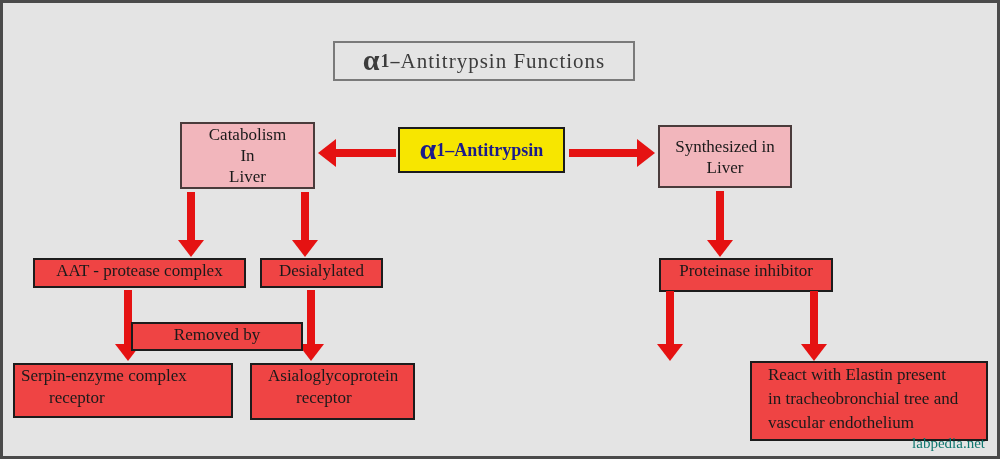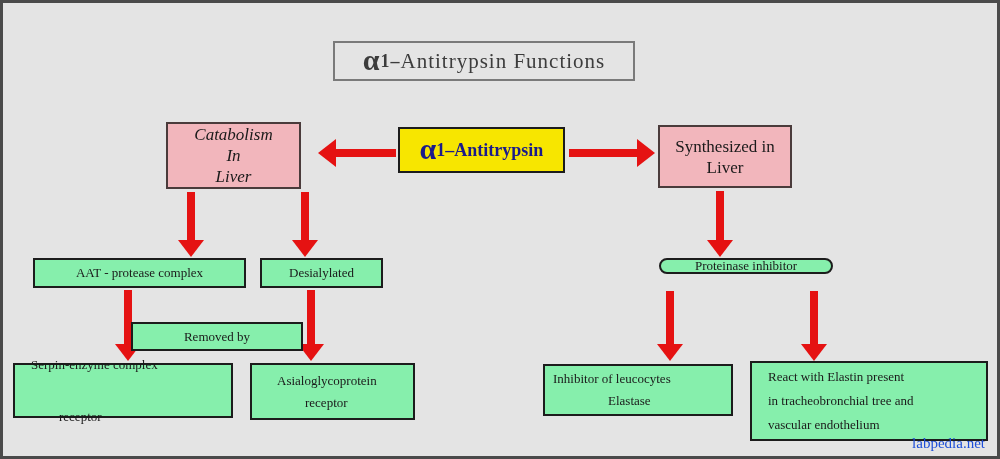--- a/index.html
+++ b/index.html
@@ -29,56 +29,56 @@
     display:flex; align-items:center; justify-content:center;
   }
   .center-box .t-rest { }
 
   
   .pink {
     background:#f2b6bc; border:2px solid #4a3b3b; font-size:17px;
     display:flex; flex-direction:column; align-items:center; justify-content:center;
     line-height:21px;
   }
-  .catabolism  { left:163px; top:119px; width:135px; height:67px;font-style:italic; }
+  .catabolism  { left:177px; top:119px; width:135px; height:67px; }
   .synthesized { left:655px; top:122px; width:134px; height:63px; }
 
   
   .yellow {
-    background:#86efac; border:2px solid #1c1c1c; font-size:13px;
-    display:flex; flex-direction:column; justify-content:center;
+    background:#ef4444; border:2px solid #1c1c1c; font-size:17px;
+    display:flex; flex-direction:column; 
     line-height:22px;
   }
   .aat         { left:30px;  top:255px; width:213px; height:30px; }
   .desialylated{ left:257px; top:255px; width:123px; height:30px; }
-  .proteinase  { left:656px; top:255px; width:174px; height:16px;border-radius:12px; }
+  .proteinase  { left:656px; top:255px; width:174px; height:34px; }
   .removedby   { left:128px; top:303px; width:172px; height:29px; z-index:3;margin-top:16px; }
 
-  .serpin  { left:10px;  top:360px; width:220px; height:55px; text-align:left; padding-left:16px;gap:30px; }
-  .asialo  { left:247px; top:360px; width:165px; height:57px; text-align:left; padding-left:25px; }
+  .serpin  { left:10px;  top:360px; width:220px; height:55px; text-align:left; padding-left:6px; }
+  .asialo  { left:247px; top:360px; width:165px; height:57px; text-align:left; padding-left:16px; }
   .leuco   { left:540px; top:361px; width:190px; height:52px; text-align:left; padding-left:8px; }
   .react   { left:747px; top:358px; width:238px; height:80px; text-align:left; padding-left:16px; line-height:24px; }
   .indent1 { padding-left:28px; }
   .indent2 { padding-left:55px; }
 
   
   .arr-v { position:absolute; width:26px; z-index:2; }
   .arr-v .shaft { position:absolute; left:50%; transform:translateX(-50%); top:0; width:8px; height:calc(100% - 17px); background:#e51212; }
   .arr-v .head  { position:absolute; bottom:0; left:50%; transform:translateX(-50%); width:0; height:0;
                   border-left:13px solid transparent; border-right:13px solid transparent; border-top:17px solid #e51212; }
   .arr-h { position:absolute; height:28px; z-index:2; }
   .arr-h .shaft { position:absolute; top:50%; transform:translateY(-50%); height:8px; background:#e51212; }
   .arr-h.left  .shaft { left:15px; right:0; }
   .arr-h.left  .head  { position:absolute; left:0; top:50%; transform:translateY(-50%); width:0; height:0;
                         border-top:14px solid transparent; border-bottom:14px solid transparent; border-right:18px solid #e51212; }
   .arr-h.right .shaft { right:15px; left:0; }
   .arr-h.right .head  { position:absolute; right:0; top:50%; transform:translateY(-50%); width:0; height:0;
                         border-top:14px solid transparent; border-bottom:14px solid transparent; border-left:18px solid #e51212; }
 
-  .watermark { position:absolute; right:12px; bottom:4px; font-size:15px; color:#1d4ed8; }
+  .watermark { position:absolute; right:12px; bottom:4px; font-size:15px; color:#0f766e; }
 </style>
 </head>
 <body>
 
 <div id="stage">
 
   <div class="box title-box">
     <span class="alpha">α</span>
       <span class="sub1">1–</span>
       <span class="t-rest">Antitrypsin Functions</span>
@@ -115,24 +115,20 @@
   </div>
 
   <div class="box yellow serpin">
     <div>Serpin-enzyme complex</div>
     <div class="indent1">receptor</div>
   </div>
   <div class="box yellow asialo">
     <div>Asialoglycoprotein</div>
     <div class="indent1">receptor</div>
   </div>
-  <div class="box yellow leuco">
-    <div>Inhibitor of leucocytes</div>
-    <div class="indent2">Elastase</div>
-  </div>
   <div class="box yellow react">
     <div>React with Elastin present</div>
     <div>in tracheobronchial tree and</div>
     <div>vascular endothelium</div>
   </div>
 
   <div class="arr-h left" style="left:315px; top:136px; width:78px;">
     <div class="shaft"></div>
       <div class="head"></div>
   </div>

